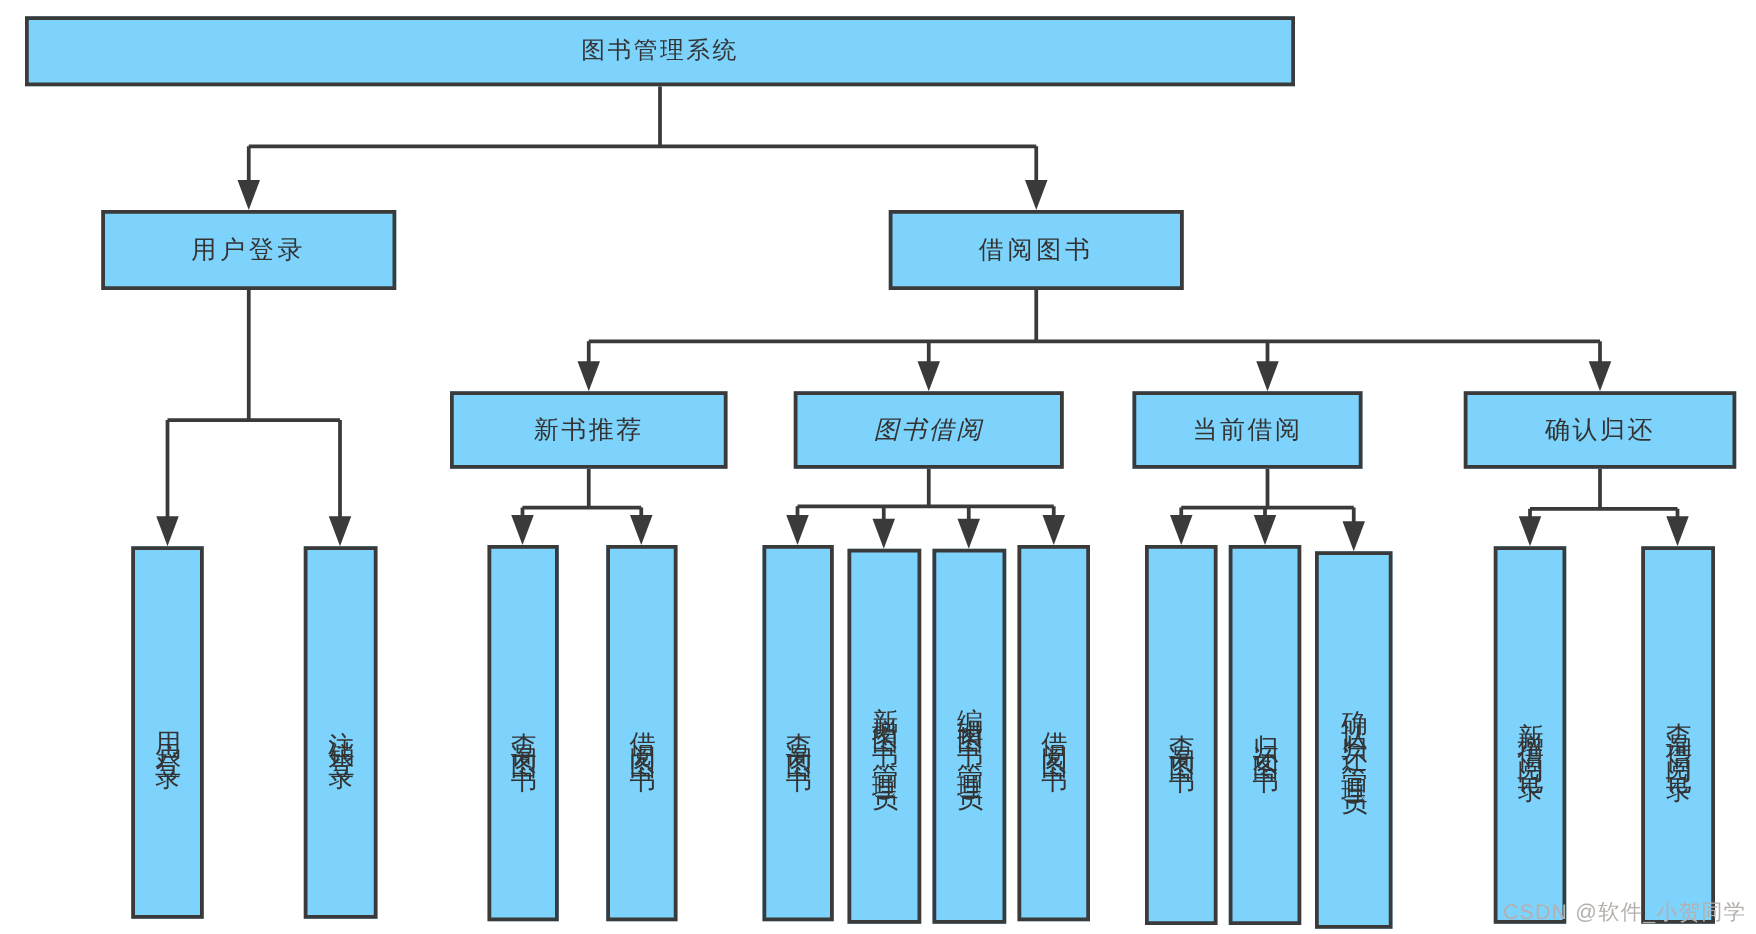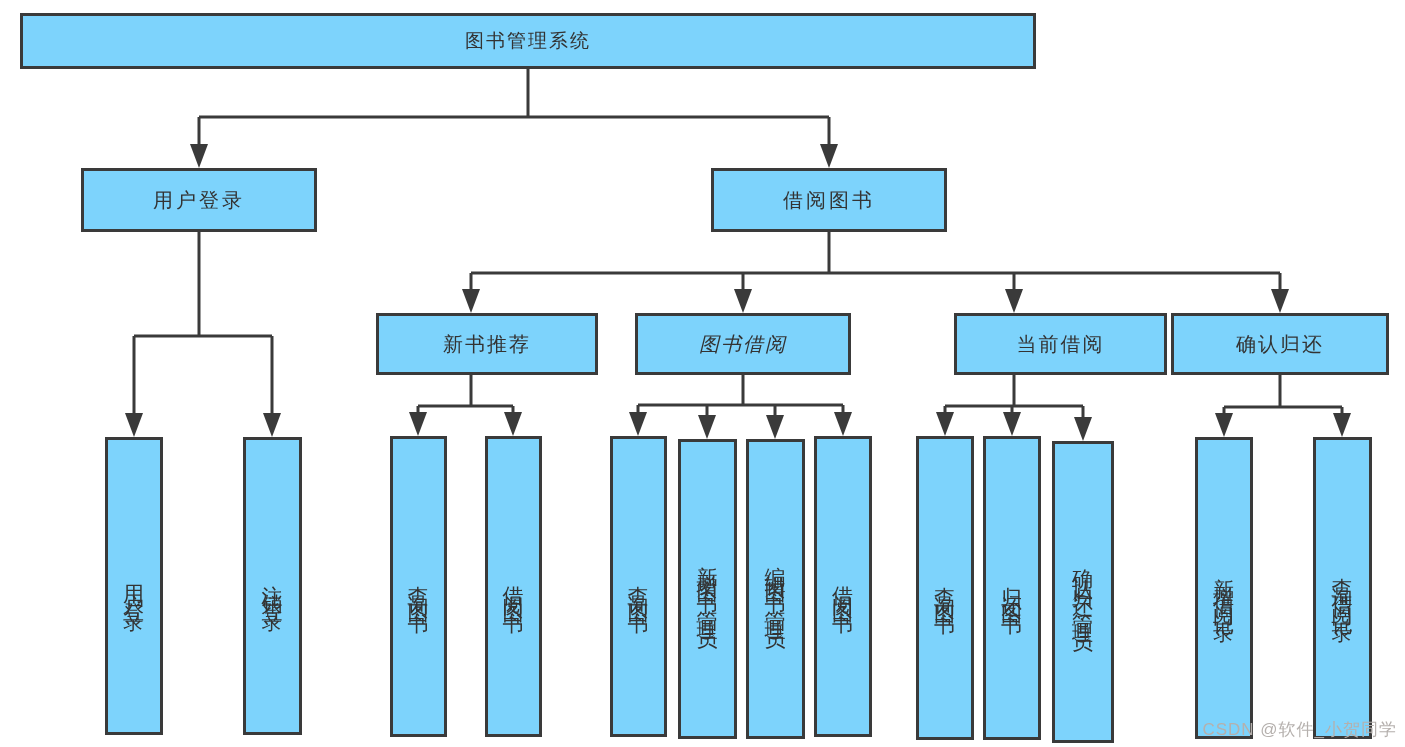--- a/index.html
+++ b/index.html
@@ -101,23 +101,23 @@
       M1074 417 L1092 417 L1083 441 Z
       M1215 413 L1233 413 L1224 437 Z
       M1333 413 L1351 413 L1342 437 Z"></path>
   </svg>
 
   <div class="node h1" style="left:20px; top:13px; width:1016px; height:56px;">图书管理系统</div>
 
   <div class="node h2" style="left:81px; top:168px; width:236px; height:64px;">用户登录</div>
   <div class="node h2" style="left:711px; top:168px; width:236px; height:64px;">借阅图书</div>
 
-  <div class="node h3" style="left:360px; top:313px; width:222px; height:62px;margin-left:16px;">新书推荐</div>
+  <div class="node h3" style="left:360px; top:313px; width:222px; height:62px;">新书推荐</div>
   <div class="node h3" style="left:635px; top:313px; width:216px; height:62px;font-style:italic;">图书借阅</div>
-  <div class="node h3" style="left:906px; top:313px; width:213px; height:62px;margin-left:48px;">当前借阅</div>
+  <div class="node h3" style="left:906px; top:313px; width:184px; height:62px;">当前借阅</div>
   <div class="node h3" style="left:1171px; top:313px; width:218px; height:62px;">确认归还</div>
 
   <div class="node v" style="left:105px; top:437px; width:58px; height:298px;">用户登录</div>
   <div class="node v" style="left:243px; top:437px; width:59px; height:298px;">注销登录</div>
 
   <div class="node v" style="left:390px; top:436px; width:57px; height:301px;">查询图书</div>
   <div class="node v" style="left:485px; top:436px; width:57px; height:301px;">借阅图书</div>
 
   <div class="node v" style="left:610px; top:436px; width:57px; height:301px;">查询图书</div>
   <div class="node v" style="left:678px; top:439px; width:59px; height:300px;">新增图书（管理员）</div>

